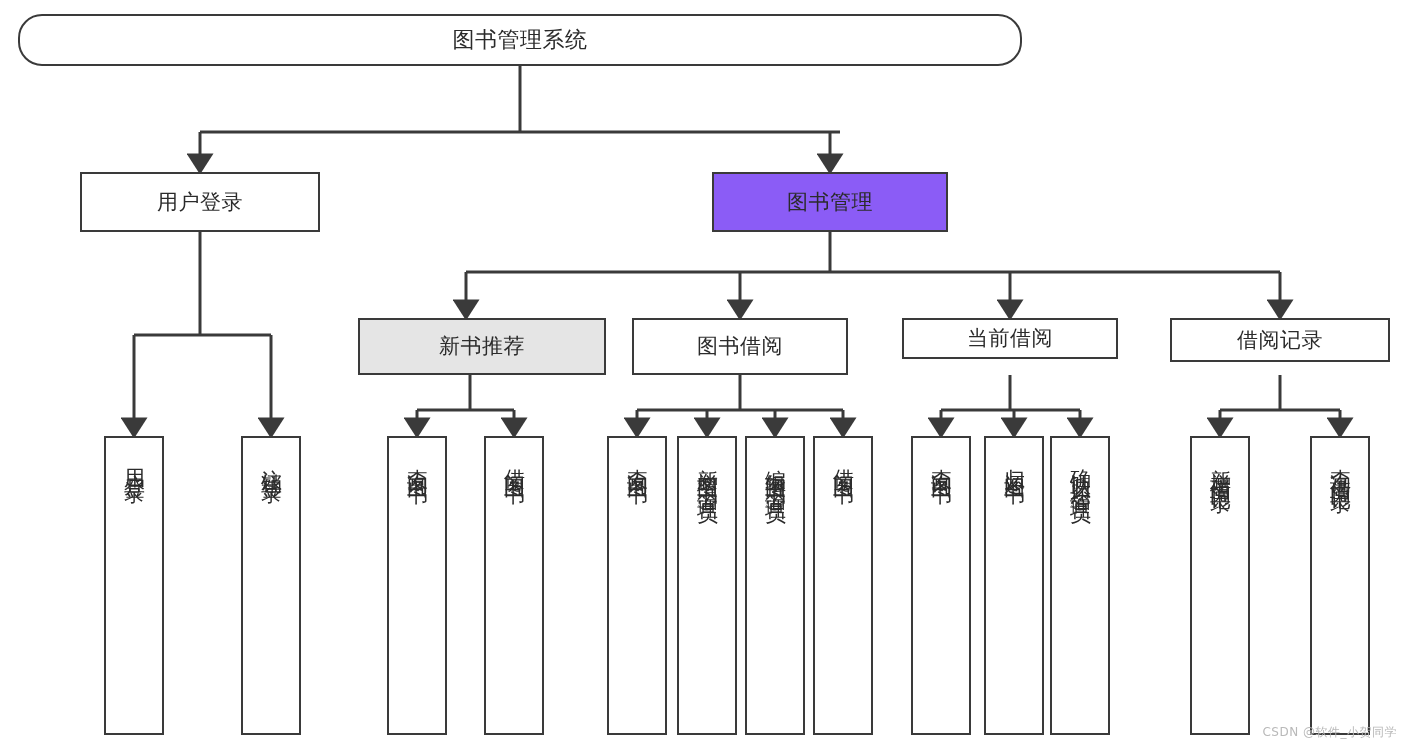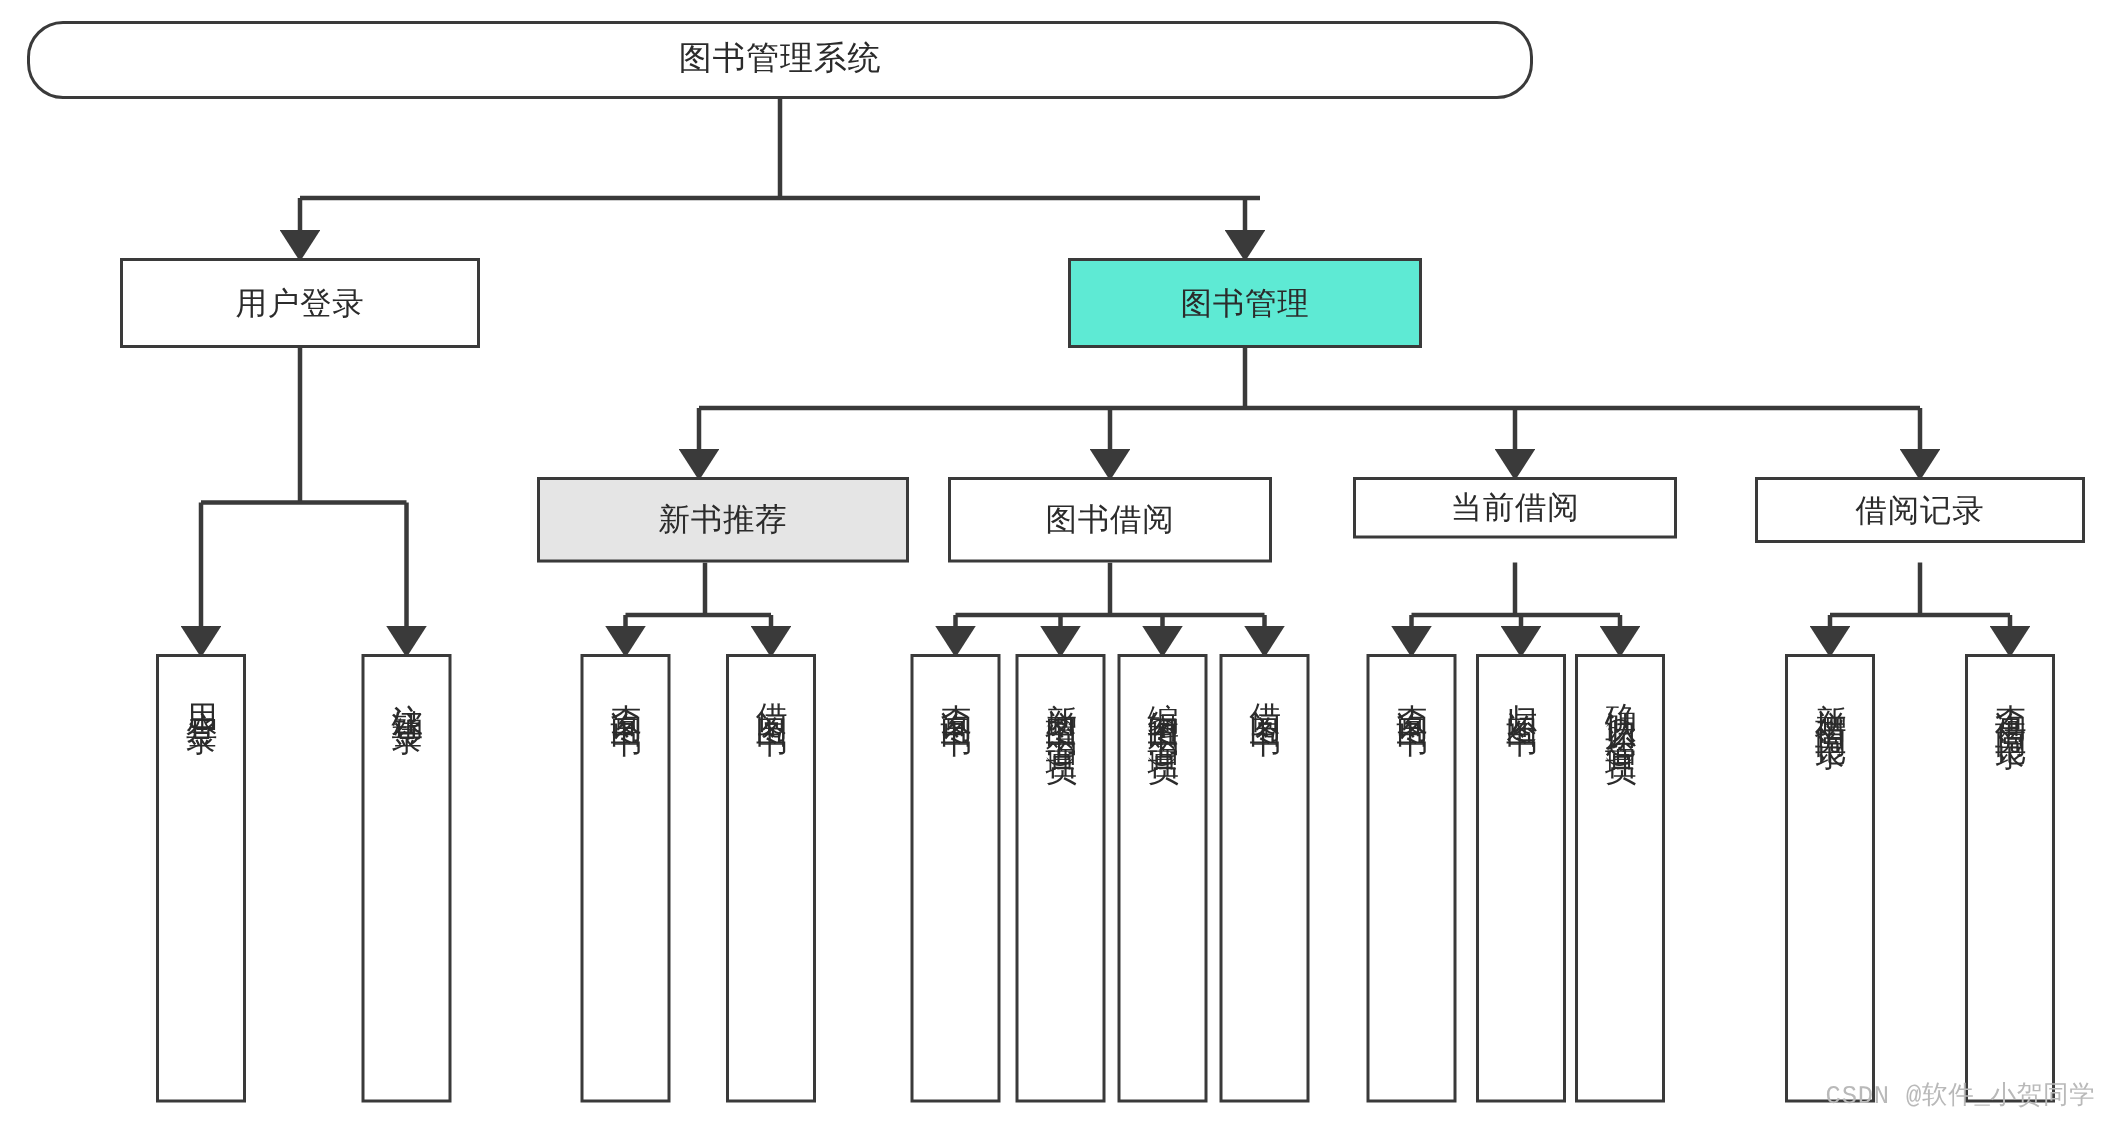--- a/index.html
+++ b/index.html
@@ -57,26 +57,25 @@
     font-size: 21px;
     letter-spacing: 5px;
     line-height: 1;
     white-space: nowrap;
     display: block;
   }
   .watermark {
     position: absolute;
     right: 8px;
     bottom: 6px;
-    font-size: 17px;
+    font-size: 12px;
     color: #b9b9b9;
     z-index: 5;
     white-space: nowrap;
     letter-spacing: 0.5px;
-    font-family: Liberation Mono, monospace;
   }
 </style>
 </head>
 <body>
 
 <div id="diagram-root" style="background: rgb(255, 255, 255);">
 
   <svg id="edge-layer" viewBox="0 0 1405 747" width="1405" height="747" xmlns="http://www.w3.org/2000/svg">
     <defs>
       <marker id="arrowhead" markerWidth="9" markerHeight="9" refX="3.2" refY="4.5" orient="auto" markerUnits="strokeWidth">
@@ -127,21 +126,21 @@
     </g>
   </svg>
 
   <div class="node horiz root" style="left: 18px; top: 14px; width: 1004px; height: 52px; border-color: rgb(58, 58, 58); color: rgb(43, 43, 43); background: rgb(255, 255, 255); border-radius: 24px;">
     <span>图书管理系统</span>
   </div>
 
   <div class="node horiz" style="left: 80px; top: 172px; width: 240px; height: 60px; border-color: rgb(58, 58, 58); color: rgb(43, 43, 43); background: rgb(255, 255, 255);">
     <span>用户登录</span>
   </div>
-  <div class="node horiz" style="left: 712px; top: 172px; width: 236px; height: 60px; border-color: rgb(58, 58, 58); color: rgb(43, 43, 43); background: #5eead4;">
+  <div class="node horiz" style="left: 712px; top: 172px; width: 236px; height: 60px; border-color: rgb(58, 58, 58); color: rgb(43, 43, 43); background: #8b5cf6;">
     <span>图书管理</span>
   </div>
 
   <div class="node horiz" style="left: 358px; top: 318px; width: 248px; height: 57px; border-color: rgb(58, 58, 58); color: rgb(43, 43, 43); background: #e5e5e5;">
     <span>新书推荐</span>
   </div>
   <div class="node horiz" style="left: 632px; top: 318px; width: 216px; height: 57px; border-color: rgb(58, 58, 58); color: rgb(43, 43, 43); background: rgb(255, 255, 255);">
     <span>图书借阅</span>
   </div>
   <div class="node horiz" style="left: 902px; top: 318px; width: 216px; height: 41px; border-color: rgb(58, 58, 58); color: rgb(43, 43, 43); background: rgb(255, 255, 255);">

